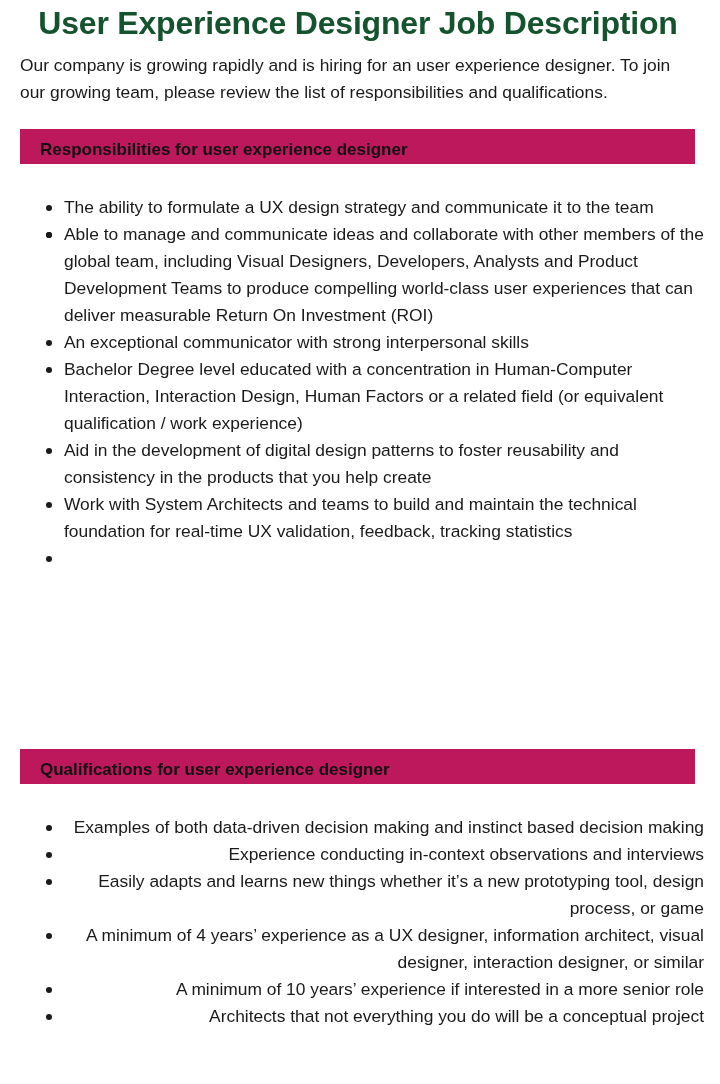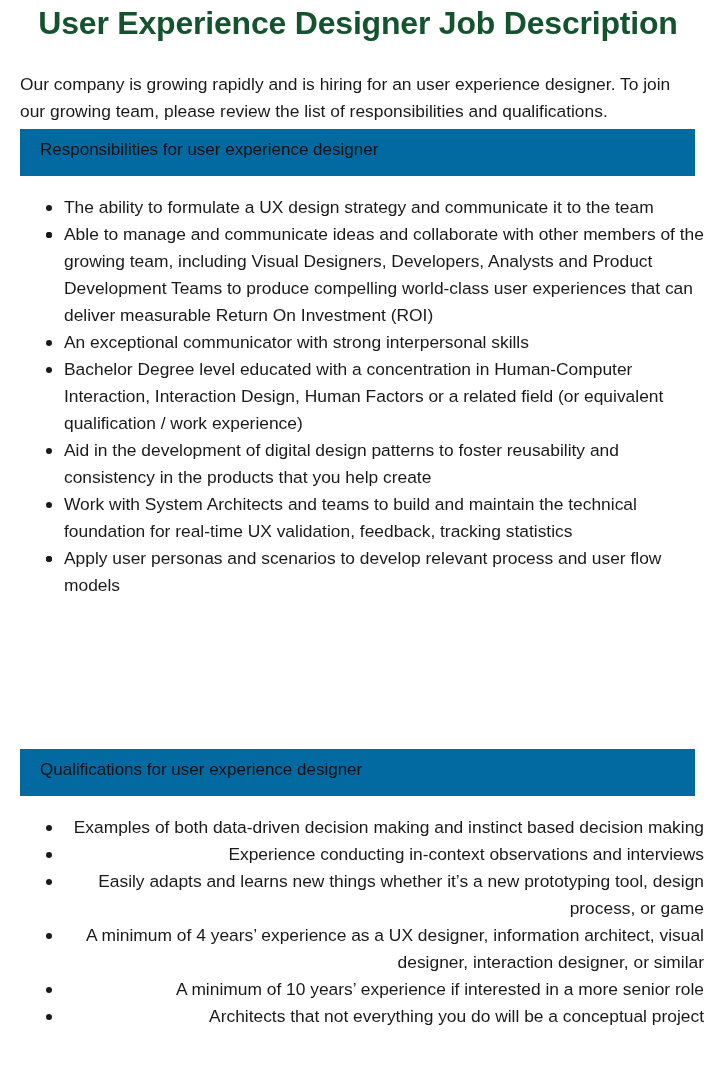--- a/index.html
+++ b/index.html
@@ -26,38 +26,38 @@
       width: 716px;
       text-align: center;
       font-size: 32px;
       font-weight: bold;
       line-height: 42px;
       letter-spacing: -0.2px;
       color: #14532d;
     }
     .intro {
       position: absolute;
-      top: 71px;
+      top: 52px;
       left: 20px;
       width: 680px;
       margin: 0;
       font-size: 17.4px;
       line-height: 27px;
       color: #1a1a1a;
     }
     .section-header {
       position: absolute;
       left: 20px;
       width: 675px;
-      height: 47px;
-      background: #0369a1;
+      height: 35px;
+      background: #be185d;
       box-sizing: border-box;
       padding-left: 20px;
       font-size: 17px;
-      font-weight: normal;
+      font-weight: bold;
       line-height: 41px;
       color: #111111;
       margin: 0;
     }
     .list {
       position: absolute;
       left: 20px;
       width: 680px;
       margin: 4px;
       padding: 0;
@@ -88,27 +88,26 @@
 <body>
 
 <div class="page">
   <h1 class="title">User Experience Designer Job Description</h1>
   <p class="intro">Our company is growing rapidly and is hiring for an user experience designer. To join our growing team, please review the list of responsibilities and qualifications.</p>
 
   <h2 class="section-header" id="hdr-resp">Responsibilities for user experience designer</h2>
   <ul class="list" id="list-resp">
     <li><span class="bullet"></span><span>The ability to formulate a UX design strategy and communicate it to the team</span></li>
     <li><span class="bullet"></span></li>
-    <li><span class="bullet"></span><span>Able to manage and communicate ideas and collaborate with other members of the growing team, including Visual Designers, Developers, Analysts and Product Development Teams to produce compelling world-class user experiences that can deliver measurable Return On Investment (ROI)</span></li>
+    <li><span class="bullet"></span><span>Able to manage and communicate ideas and collaborate with other members of the global team, including Visual Designers, Developers, Analysts and Product Development Teams to produce compelling world-class user experiences that can deliver measurable Return On Investment (ROI)</span></li>
     <li><span class="bullet"></span><span>An exceptional communicator with strong interpersonal skills</span></li>
     <li><span class="bullet"></span><span>Bachelor Degree level educated with a concentration in Human-Computer Interaction, Interaction Design, Human Factors or a related field (or equivalent qualification / work experience)</span></li>
     <li><span class="bullet"></span><span>Aid in the development of digital design patterns to foster reusability and consistency in the products that you help create</span></li>
     <li><span class="bullet"></span><span>Work with System Architects and teams to build and maintain the technical foundation for real-time UX validation, feedback, tracking statistics</span></li>
     <li><span class="bullet"></span></li>
-    <li><span class="bullet"></span><span>Apply user personas and scenarios to develop relevant process and user flow models</span></li>
   </ul>
 
   <h2 class="section-header" id="hdr-qual">Qualifications for user experience designer</h2>
   <ul class="list" id="list-qual">
     <li><span class="bullet"></span><span>Examples of both data-driven decision making and instinct based decision making</span></li>
     <li><span class="bullet"></span><span>Experience conducting in-context observations and interviews</span></li>
     <li><span class="bullet"></span><span>Easily adapts and learns new things whether it’s a new prototyping tool, design process, or game</span></li>
     <li><span class="bullet"></span><span>A minimum of 4 years’ experience as a UX designer, information architect, visual designer, interaction designer, or similar</span></li>
     <li><span class="bullet"></span><span>A minimum of 10 years’ experience if interested in a more senior role</span></li>
     <li><span class="bullet"></span><span>Architects that not everything you do will be a conceptual project</span></li>

